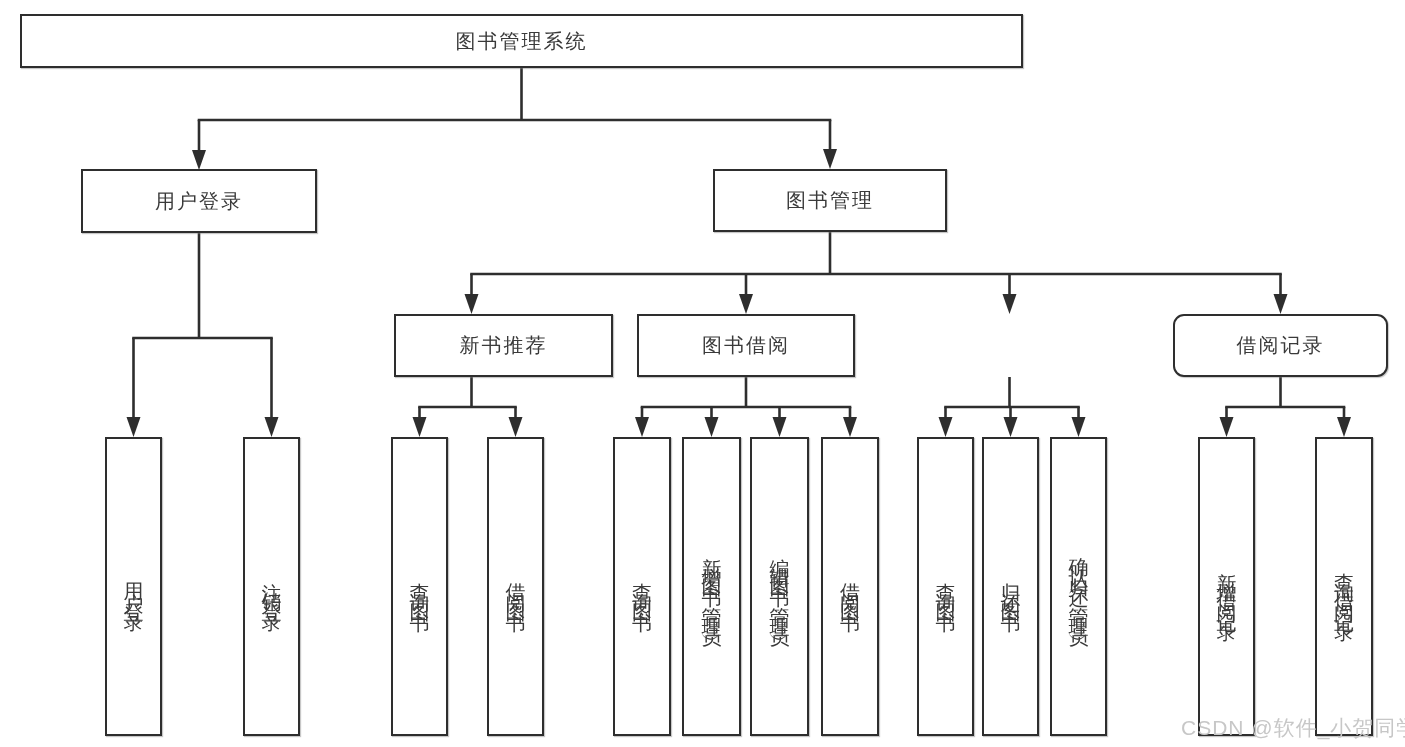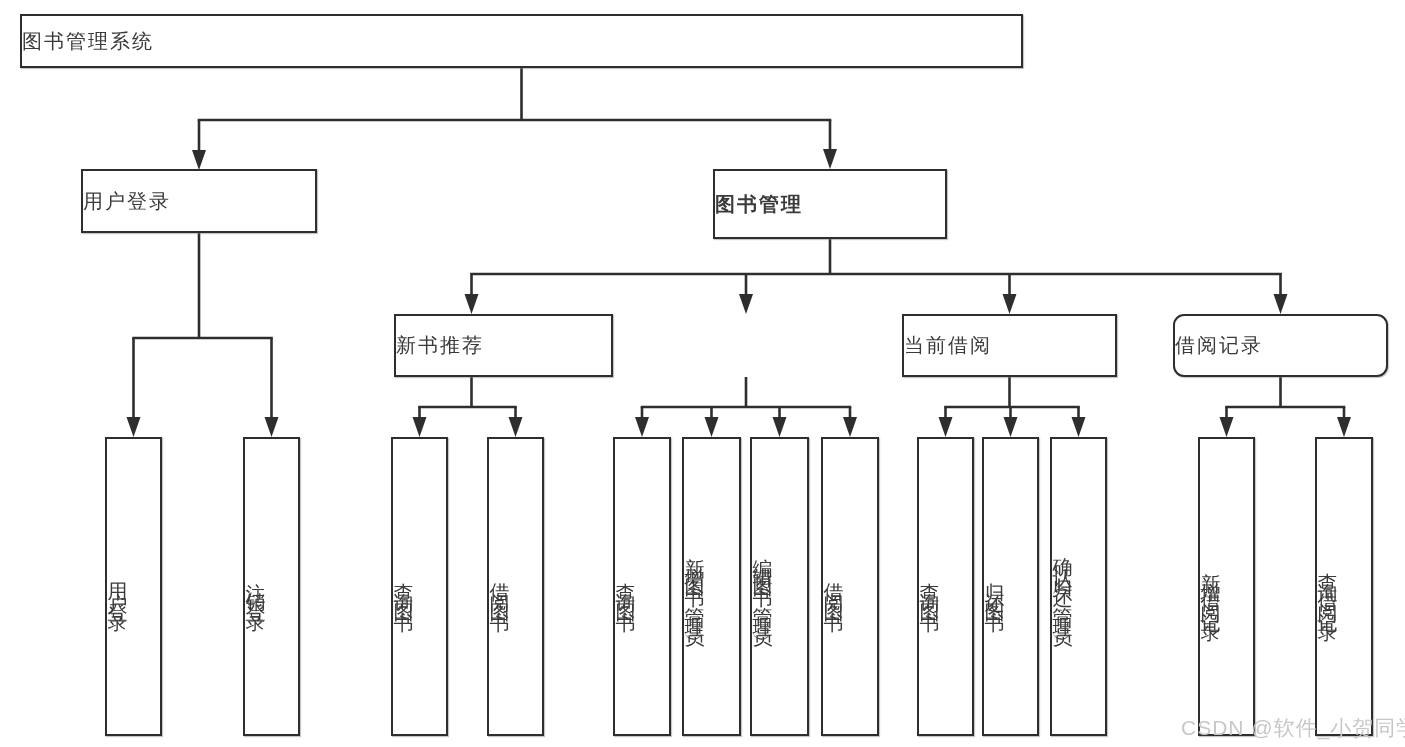--- a/index.html
+++ b/index.html
@@ -12,21 +12,21 @@
   }
   svg.connectors{position:absolute;left:0;top:0;z-index:1;}
   svg.connectors line{stroke:#2e2e2e;stroke-width:2.6;}
   svg.connectors polygon{fill:#2e2e2e;}
   .hbox,.vbox{
     position:absolute;
     box-sizing:border-box;
     border:2px solid #2e2e2e;
     background:#ffffff;
     color:#3a3a3a;
-    display:flex;align-items:center;
+    display:flex;align-items:center;justify-content:center;
     z-index:2;
     box-shadow:1px 1px 1px rgba(130,130,130,0.45);
   }
   .hbox{font-size:20px;letter-spacing:2px;}
   .vbox span{
     writing-mode:vertical-rl;
     text-orientation:mixed;
     font-size:20px;
     line-height:1.05;
     letter-spacing:10px;
@@ -123,29 +123,29 @@
     </g>
   </svg>
 
   <div class="hbox" style="left:20px;top:14px;width:1003px;height:54px;">
     <span>图书管理系统</span>
   </div>
 
   <div class="hbox" style="left:81px;top:169px;width:236px;height:64px;">
     <span>用户登录</span>
   </div>
-  <div class="hbox" style="left:713px;top:169px;width:234px;height:70px;font-weight:bold;">
+  <div class="hbox" style="left:713px;top:169px;width:234px;height:63px;">
     <span>图书管理</span>
   </div>
 
   <div class="hbox" style="left:362px;top:314px;width:219px;height:63px;margin-left:32px;">
     <span>新书推荐</span>
   </div>
-  <div class="hbox" style="left:902px;top:314px;width:215px;height:63px;">
-    <span>当前借阅</span>
+  <div class="hbox" style="left:637px;top:314px;width:218px;height:63px;">
+    <span>图书借阅</span>
   </div>
   <div class="hbox" style="left:1173px;top:314px;width:215px;height:63px;border-radius:11px;">
     <span>借阅记录</span>
   </div>
 
   <div class="vbox" style="left:105px;top:437px;width:57px;height:299px;">
     <span>用户登录</span>
   </div>
   <div class="vbox" style="left:243px;top:437px;width:57px;height:299px;">
     <span>注销登录</span>

